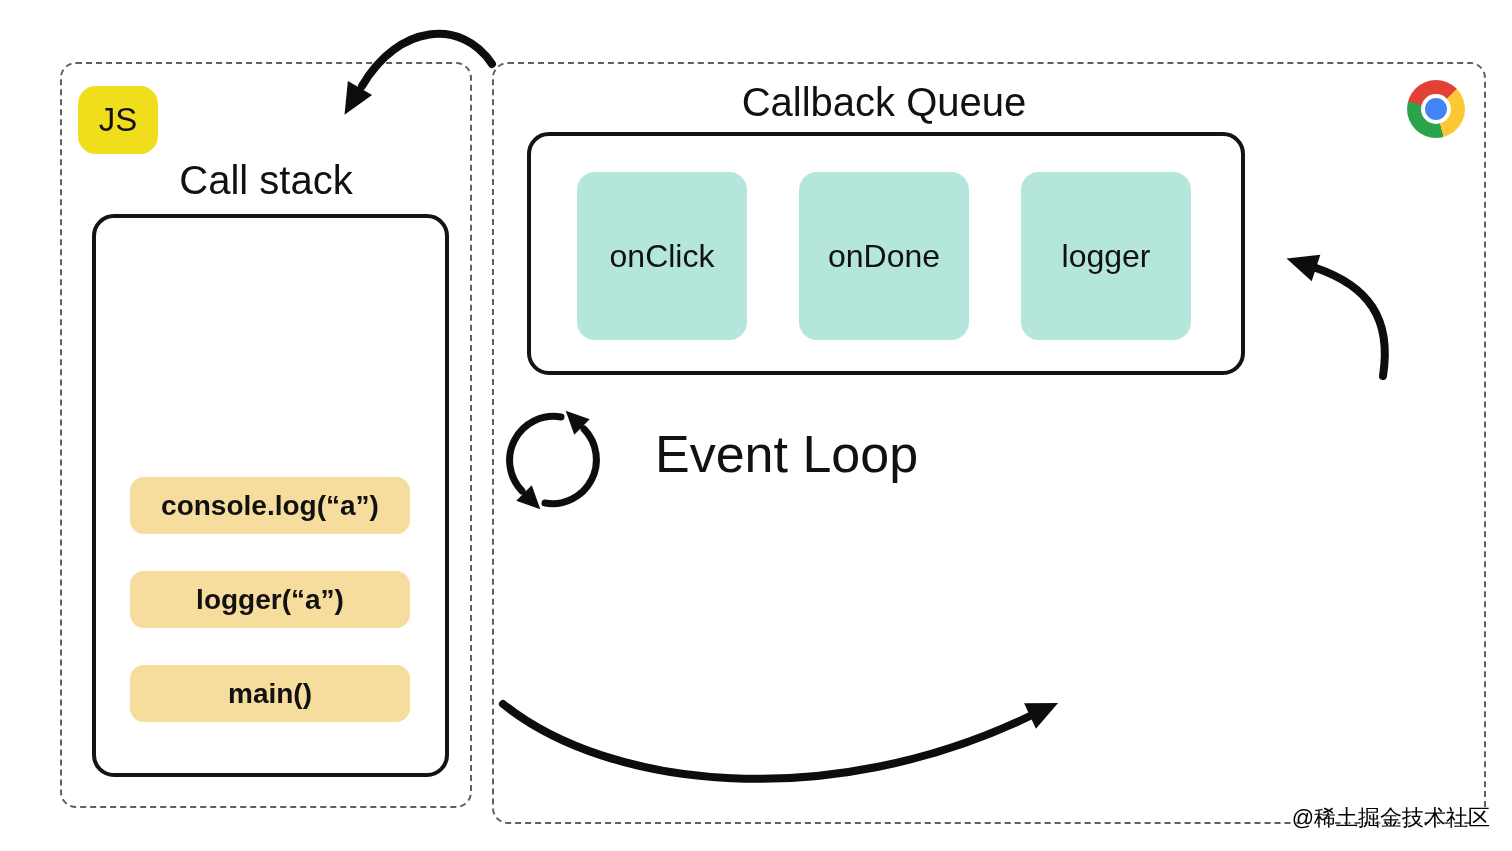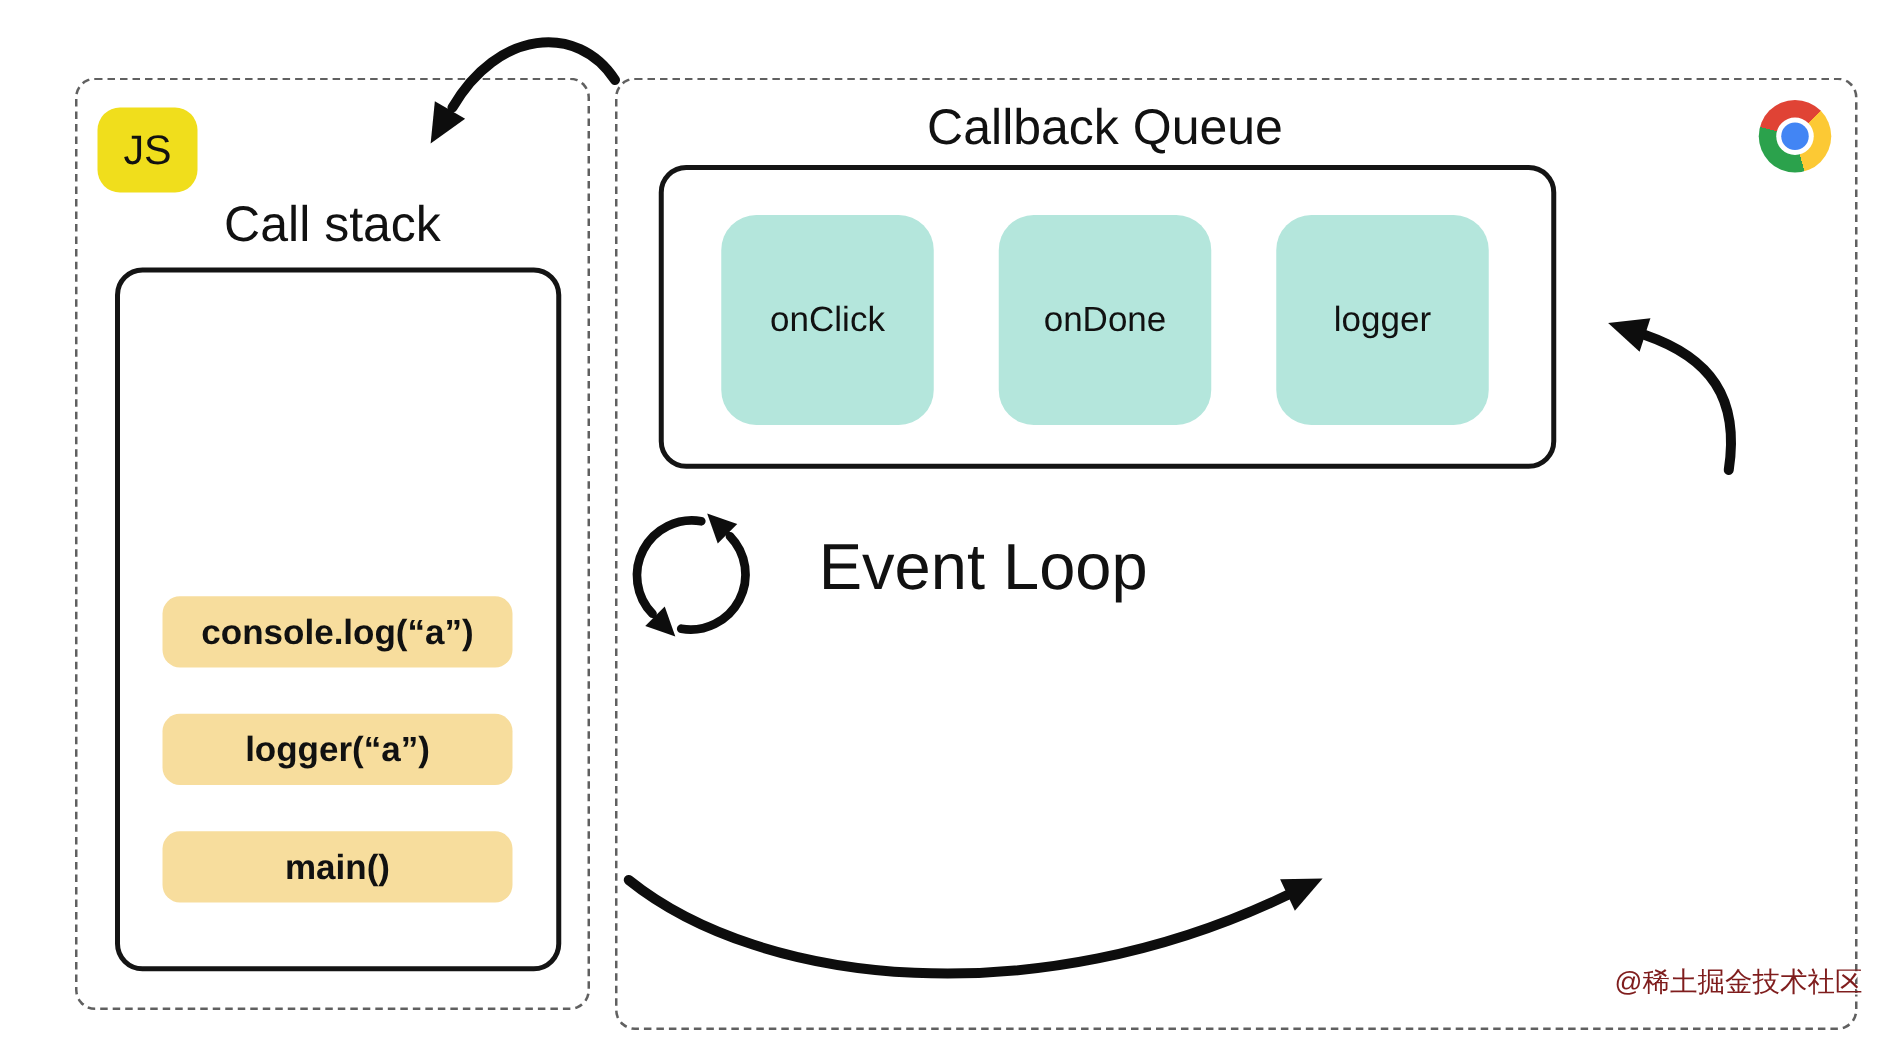--- a/index.html
+++ b/index.html
@@ -51,23 +51,23 @@
     height:57px;background:#F7DD9D;border-radius:14px;
     display:flex;align-items:center;justify-content:center;
     font-size:28px;color:#111;
   }
 
   .cq-box{
     left:33px;top:68px;width:718px;height:243px;
     display:flex;gap:52px;padding:36px 0 0 46px;
   }
   .cq-item{
-    width:170px;height:168px;background:#B4E6DC;border-radius:28px;
+    width:170px;height:168px;background:#B4E6DC;border-radius:18px;
     display:flex;align-items:center;justify-content:center;
-    font-size:28px;color:#111;flex:0 0 auto;
+    font-size:32px;color:#111;flex:0 0 auto;
   }
 
   .event-loop-label{
     position:absolute;left:655px;top:424px;
     font-size:52px;font-weight:500;color:#111;white-space:nowrap;
   }
 
   .chrome{
     position:absolute;left:913px;top:16px;
     width:58px;height:58px;border-radius:50%;
@@ -91,22 +91,22 @@
   }
   .arrow-line{
     fill:none;stroke:#0d0d0d;stroke-width:8;stroke-linecap:round;
   }
   .cycle-line{
     fill:none;stroke:#0d0d0d;stroke-width:7;stroke-linecap:round;
   }
   .arrow-head{fill:#0d0d0d;stroke:none;}
 
   .watermark{
-    position:absolute;right:22px;top:771px;
-    font-size:22px;color:#7f1d1d;
+    position:absolute;right:22px;top:803px;
+    font-size:22px;color:#000000;
     text-shadow:1px 1px 0 #ffffff;
     white-space:nowrap;
   }
 </style>
 </head>
 <body>
 
 <div class="stage">
 
   <div class="panel panel-left">

